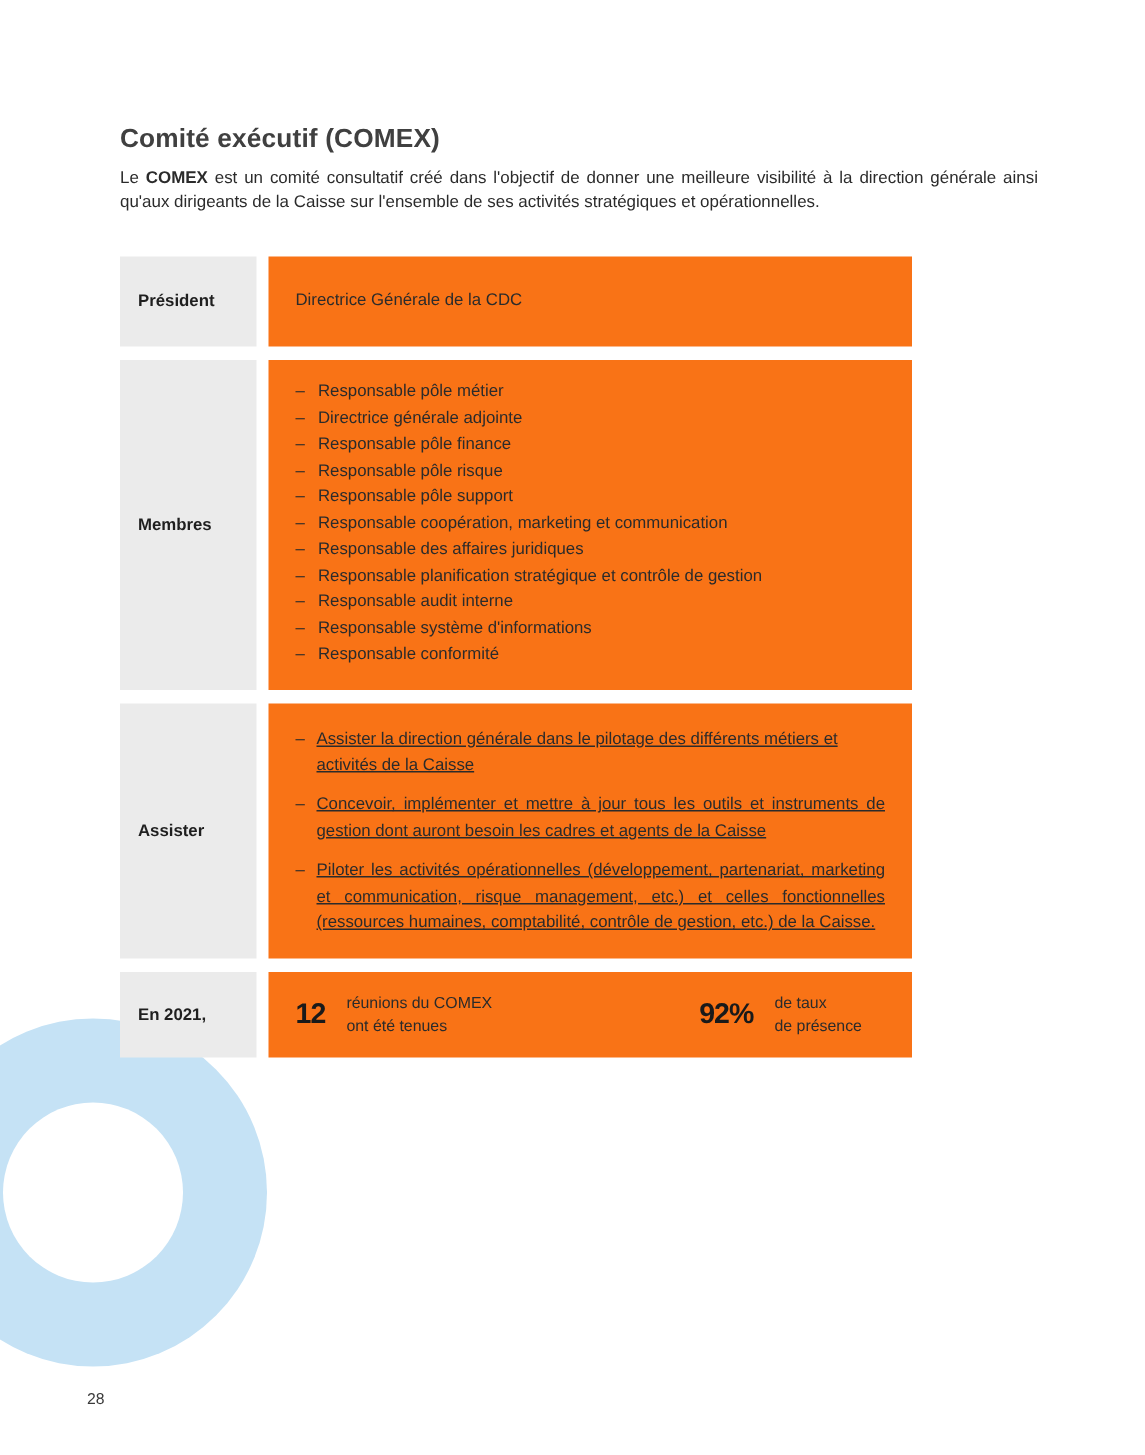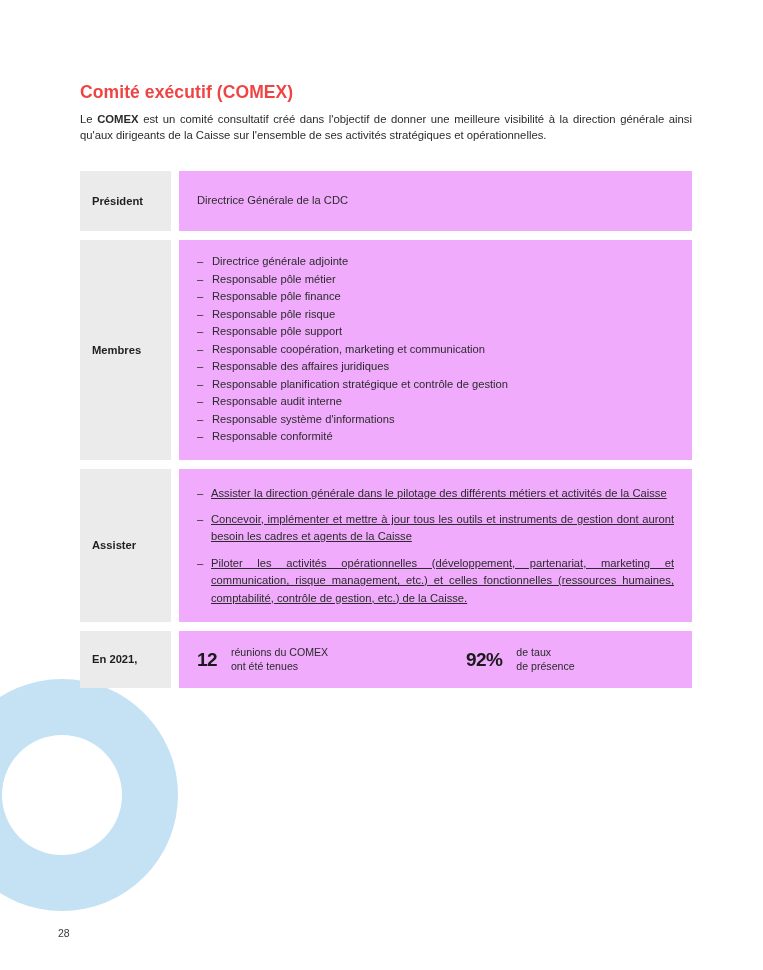--- a/index.html
+++ b/index.html
@@ -47,42 +47,42 @@
     z-index: 2;
     padding: 0;
   }
 
   .page-title {
     position: absolute;
     left: 80px;
     top: 82px;
     font-size: 17.5px;
     font-weight: bold;
-    color: #ef4444;
+    color: #404040;
     letter-spacing: 0.1px;
   }
 
   .intro {
     position: absolute;
     left: 80px;
     top: 112px;
     width: 612px;
     font-size: 11.3px;
     line-height: 15.8px;
     text-align: justify;
     color: #2b2b2b;
   }
   .intro b { font-weight: bold; }
 
   
   .table {
     position: absolute;
     left: 80px;
     top: 171px;
-    width: 612px;
+    width: 528px;
   }
 
   .trow {
     display: flex;
     align-items: stretch;
     margin-bottom: 9px;
   }
 
   .tlabel {
     width: 91px;
@@ -92,21 +92,21 @@
     align-items: center;
     padding: 0 12px;
     font-size: 11.2px;
     font-weight: bold;
     color: #1f1f1f;
   }
 
   .tcontent {
     flex: 1 1 auto;
     margin-left: 8px;
-    background: #f0abfc;
+    background: #f97316;
     padding: 12px 18px;
     font-size: 11.2px;
     line-height: 17.5px;
     color: #2b2b2b;
   }
 
   
   .row-president .tlabel,
   .row-president .tcontent { min-height: 60px; }
   .row-president .tcontent {
@@ -199,22 +199,22 @@
       <div class="tlabel">Président</div>
       <div class="tcontent">
         <span>Directrice Générale de la CDC</span>
       </div>
     </div>
 
     <div class="trow row-membres">
       <div class="tlabel">Membres</div>
       <div class="tcontent">
         <ul class="dashlist">
+          <li>Responsable pôle métier</li>
           <li>Directrice générale adjointe</li>
-          <li>Responsable pôle métier</li>
           <li>Responsable pôle finance</li>
           <li>Responsable pôle risque</li>
           <li>Responsable pôle support</li>
           <li>Responsable coopération, marketing et communication</li>
           <li>Responsable des affaires juridiques</li>
           <li>Responsable planification stratégique et contrôle de gestion</li>
           <li>Responsable audit interne</li>
           <li>Responsable système d'informations</li>
           <li>Responsable conformité</li>
         </ul>

